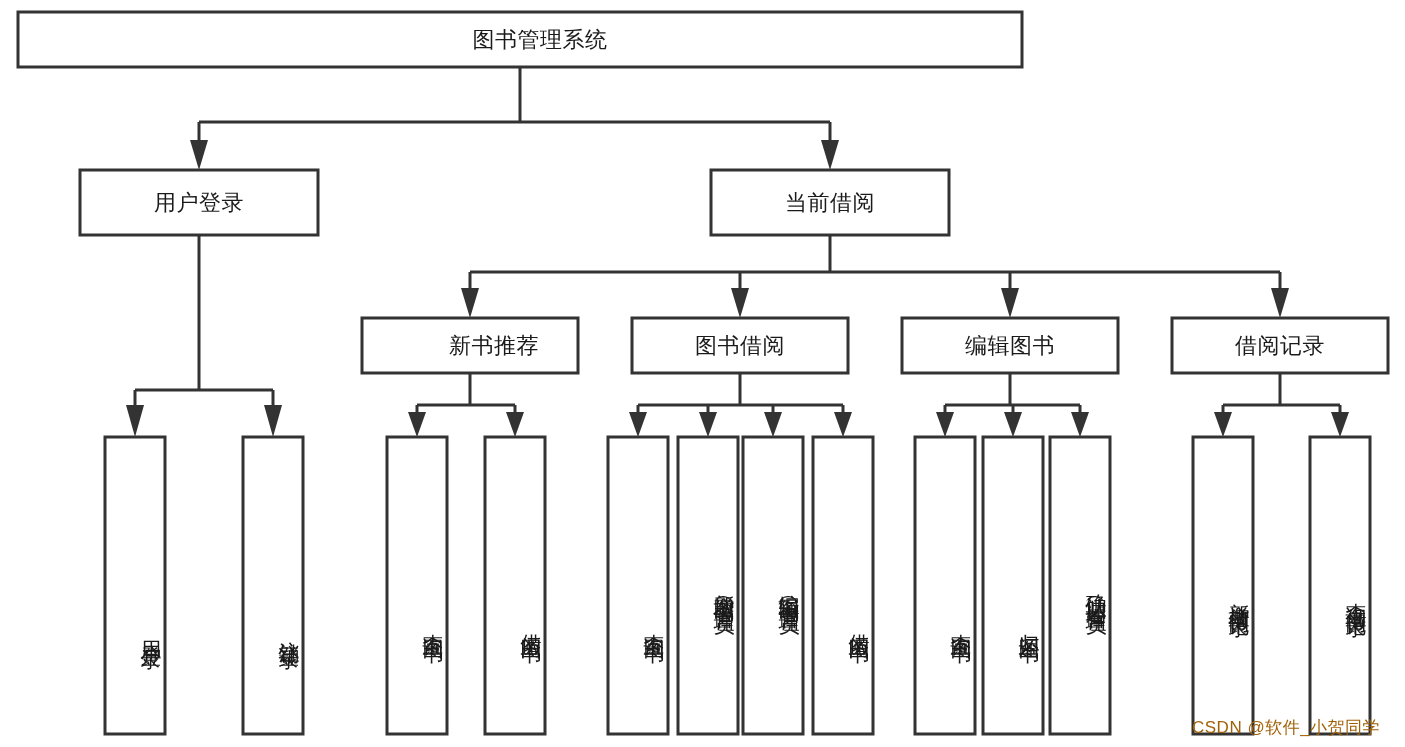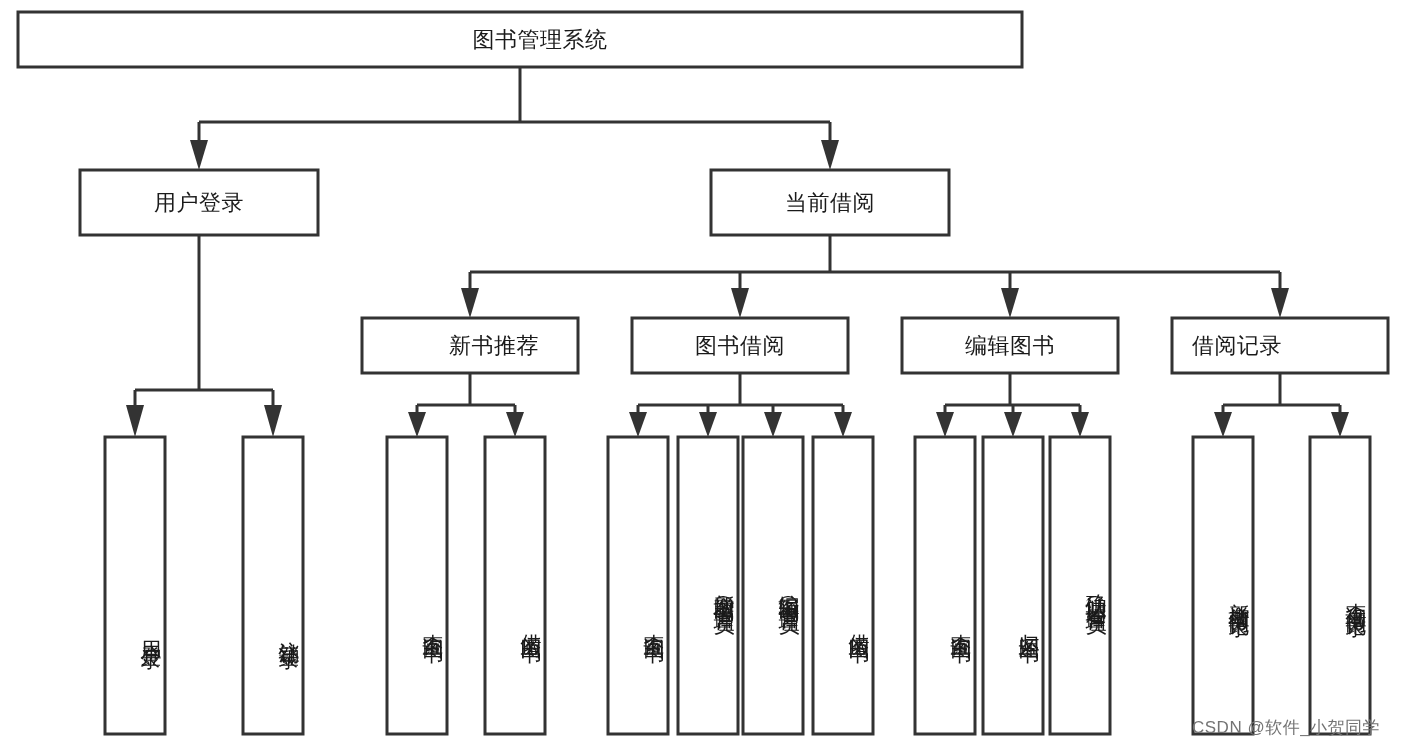--- a/index.html
+++ b/index.html
@@ -58,21 +58,21 @@
     text-orientation: upright;
     letter-spacing: 3px;
     white-space: nowrap;
     pointer-events: none;
     padding-top: 6px;
     box-sizing: border-box;
   }
   .watermark {
     position: absolute;
     font-size: 17px;
-    color: #737373;
+    color: #a16207;
     white-space: nowrap;
     letter-spacing: 0.5px;
   }
 </style>
 </head>
 <body>
 
 <div id="diagram-root">
 
   <svg id="tree-svg" viewBox="0 0 1405 747" xmlns="http://www.w3.org/2000/svg">
@@ -164,21 +164,21 @@
   </svg>
 
   <div class="node-label-h" style="left:18px; top:12px; width:1004px; height:55px;padding-left:20px;">图书管理系统</div>
 
   <div class="node-label-h" style="left:80px; top:170px; width:238px; height:65px;">用户登录</div>
   <div class="node-label-h" style="left:711px; top:170px; width:238px; height:65px;">当前借阅</div>
 
   <div class="node-label-h" style="left:362px; top:318px; width:216px; height:55px;padding-left:24px;">新书推荐</div>
   <div class="node-label-h" style="left:632px; top:318px; width:216px; height:55px;">图书借阅</div>
   <div class="node-label-h" style="left:902px; top:318px; width:216px; height:55px;">编辑图书</div>
-  <div class="node-label-h" style="left:1129px; top:318px; width:216px; height:55px;">借阅记录</div>
+  <div class="node-label-h" style="left:1172px; top:318px; width:216px; height:55px;">借阅记录</div>
 
   <div class="node-label-v" style="left:105px; top:527px; width:60px; height:200px;">用户登录</div>
   <div class="node-label-v" style="left:243px; top:527px; width:60px; height:200px;">注销登录</div>
   <div class="node-label-v" style="left:387px; top:512px; width:60px; height:215px;">查询图书</div>
   <div class="node-label-v" style="left:485px; top:512px; width:60px; height:215px;">借阅图书</div>
   <div class="node-label-v" style="left:608px; top:512px; width:60px; height:215px;">查询图书</div>
   <div class="node-label-v" style="left:678px; top:443px; width:60px; height:288px;">新增图书（管理员）</div>
   <div class="node-label-v" style="left:743px; top:443px; width:60px; height:288px;">编辑图书（管理员）</div>
   <div class="node-label-v" style="left:813px; top:512px; width:60px; height:215px;">借阅图书</div>
   <div class="node-label-v" style="left:915px; top:512px; width:60px; height:215px;">查询图书</div>

